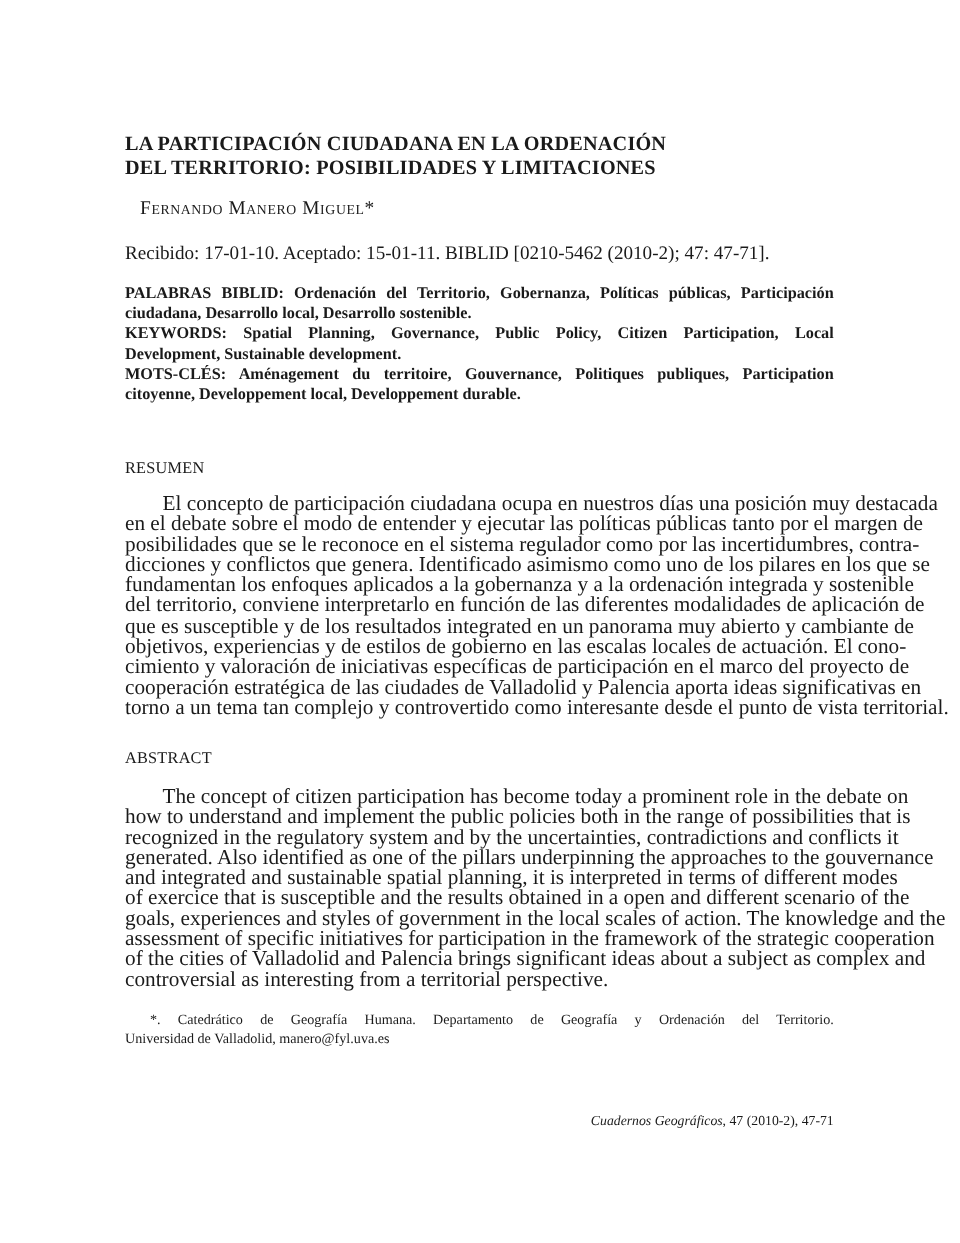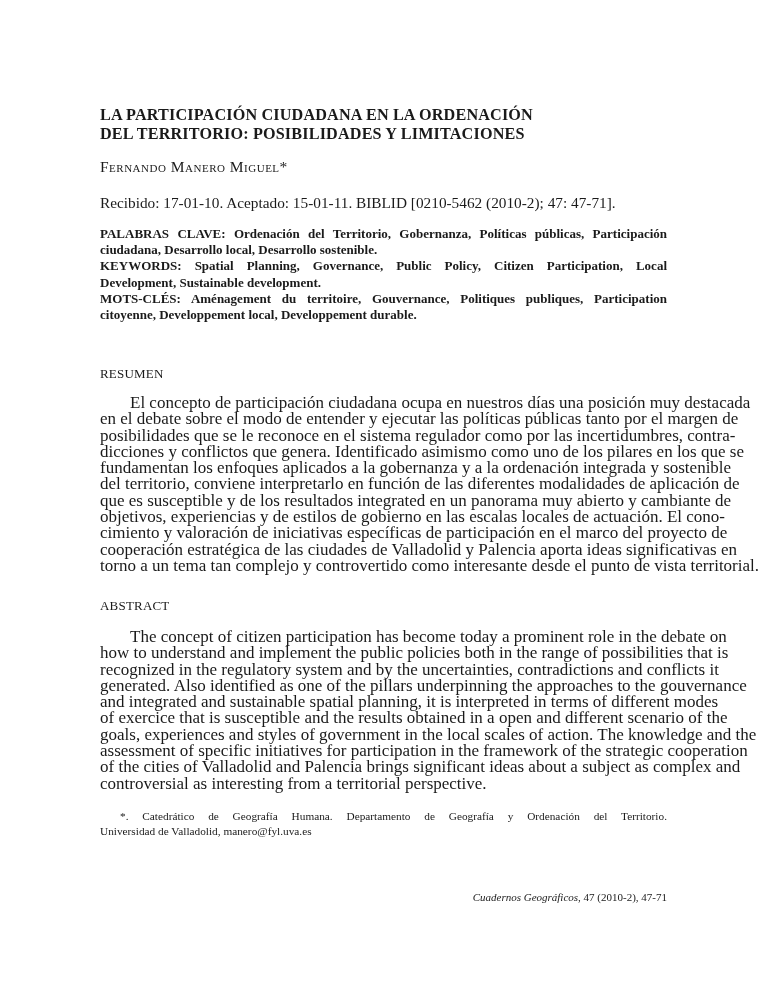--- a/index.html
+++ b/index.html
@@ -29,21 +29,21 @@
     font-weight: bold;
     font-size: 16.2px;
     line-height: 19px;
     letter-spacing: 0.15px;
     margin: 0;
   }
   .title span { display: block; white-space: nowrap; }
   .author {
     position: absolute;
     top: 158px;
-    left: 0;
+    left: 12px;
     font-size: 15.5px;
     line-height: 18px;
     font-variant: small-caps;
     letter-spacing: 0.5px;
     white-space: nowrap;
     text-align: center;
   }
   .received {
     position: absolute;
     top: 194px;
@@ -137,21 +137,21 @@
     <span>LA PARTICIPACIÓN CIUDADANA EN LA ORDENACIÓN</span>
     <span>DEL TERRITORIO: POSIBILIDADES Y LIMITACIONES</span>
   </h1>
 
   <div class="author">Fernando Manero Miguel*</div>
 
   <div class="received">Recibido: 17-01-10. Aceptado: 15-01-11. BIBLID [0210-5462 (2010-2); 47: 47-71].</div>
 
   <div class="keywords">
     <p>
-      <span>PALABRAS CLAVE:</span>
+      <span>PALABRAS BIBLID:</span>
       <span>Ordenación del Territorio, Gobernanza, Políticas públicas, Participación ciudadana, Desarrollo local, Desarrollo sostenible.</span>
     </p>
     <p>
       <span>KEYWORDS:</span>
       <span>Spatial Planning, Governance, Public Policy, Citizen Participation, Local Development, Sustainable development.</span>
     </p>
     <p>
       <span>MOTS-CLÉS:</span>
       <span>Aménagement du territoire, Gouvernance, Politiques publiques, Participation citoyenne, Developpement local, Developpement durable.</span>
     </p>

